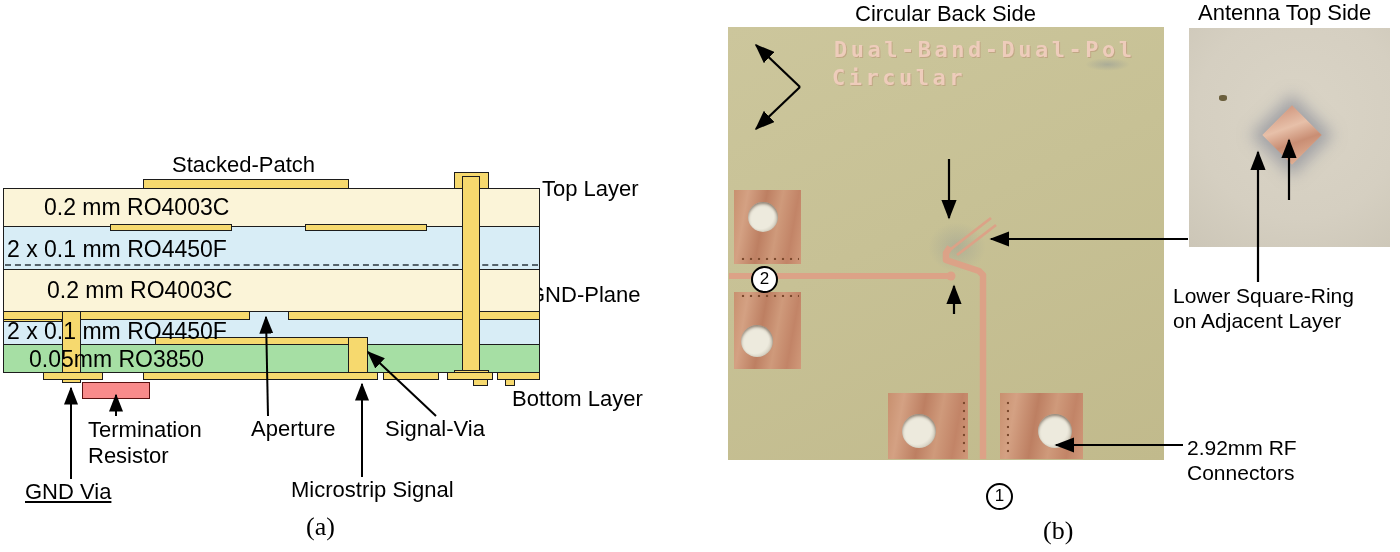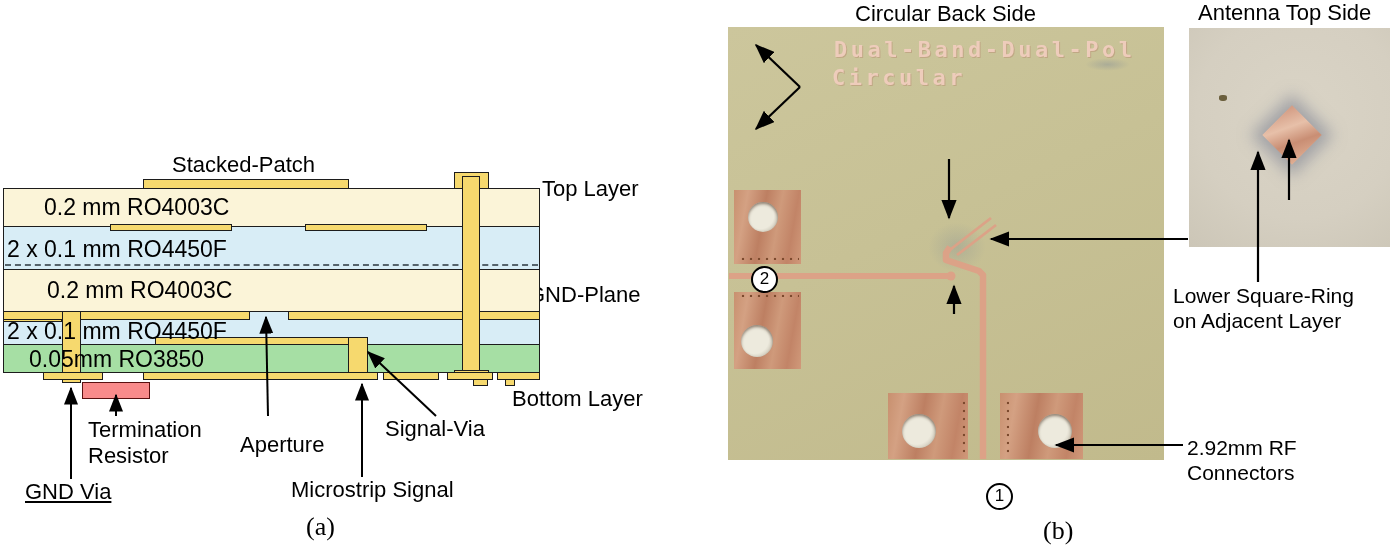--- a/index.html
+++ b/index.html
@@ -88,21 +88,21 @@
     <div class="layer-lbl" style="left:47px;top:277px;">0.2 mm RO4003C</div>
     <div class="layer-lbl" style="left:7px;top:318px;">2 x 0.1 mm RO4450F</div>
     <div class="layer-lbl" style="left:29px;top:346px;">0.05mm RO3850</div>
 
     <div class="lbl" style="left:172px;top:153px;">Stacked-Patch</div>
     <div class="lbl" style="left:542px;top:161px;margin-top:16px;">Top Layer</div>
     <div class="lbl" style="left:528px;top:283px;">GND-Plane</div>
     <div class="lbl" style="left:512px;top:387px;">Bottom Layer</div>
     <div class="lbl" style="left:25px;top:480px;text-decoration:underline;">GND Via</div>
     <div class="lbl" style="left:88px;top:417px;line-height:26px;"><span>Termination</span><br><span>Resistor</span></div>
-    <div class="lbl" style="left:240px;top:417px;margin-top:16px;">Aperture</div>
+    <div class="lbl" style="left:251px;top:417px;">Aperture</div>
     <div class="lbl" style="left:385px;top:417px;">Signal-Via</div>
     <div class="lbl" style="left:291px;top:478px;">Microstrip Signal</div>
     <div class="cap" style="left:306px;top:512px;">(a)</div>
   </div>
 
   <div>
 
     <div class="photo back" style="left:728px;top:27px;width:436px;height:433px;"></div>
 
     <div class="etch" style="left:800px;top:37px;margin-left:34px;">Dual-Band-Dual-Pol</div>

